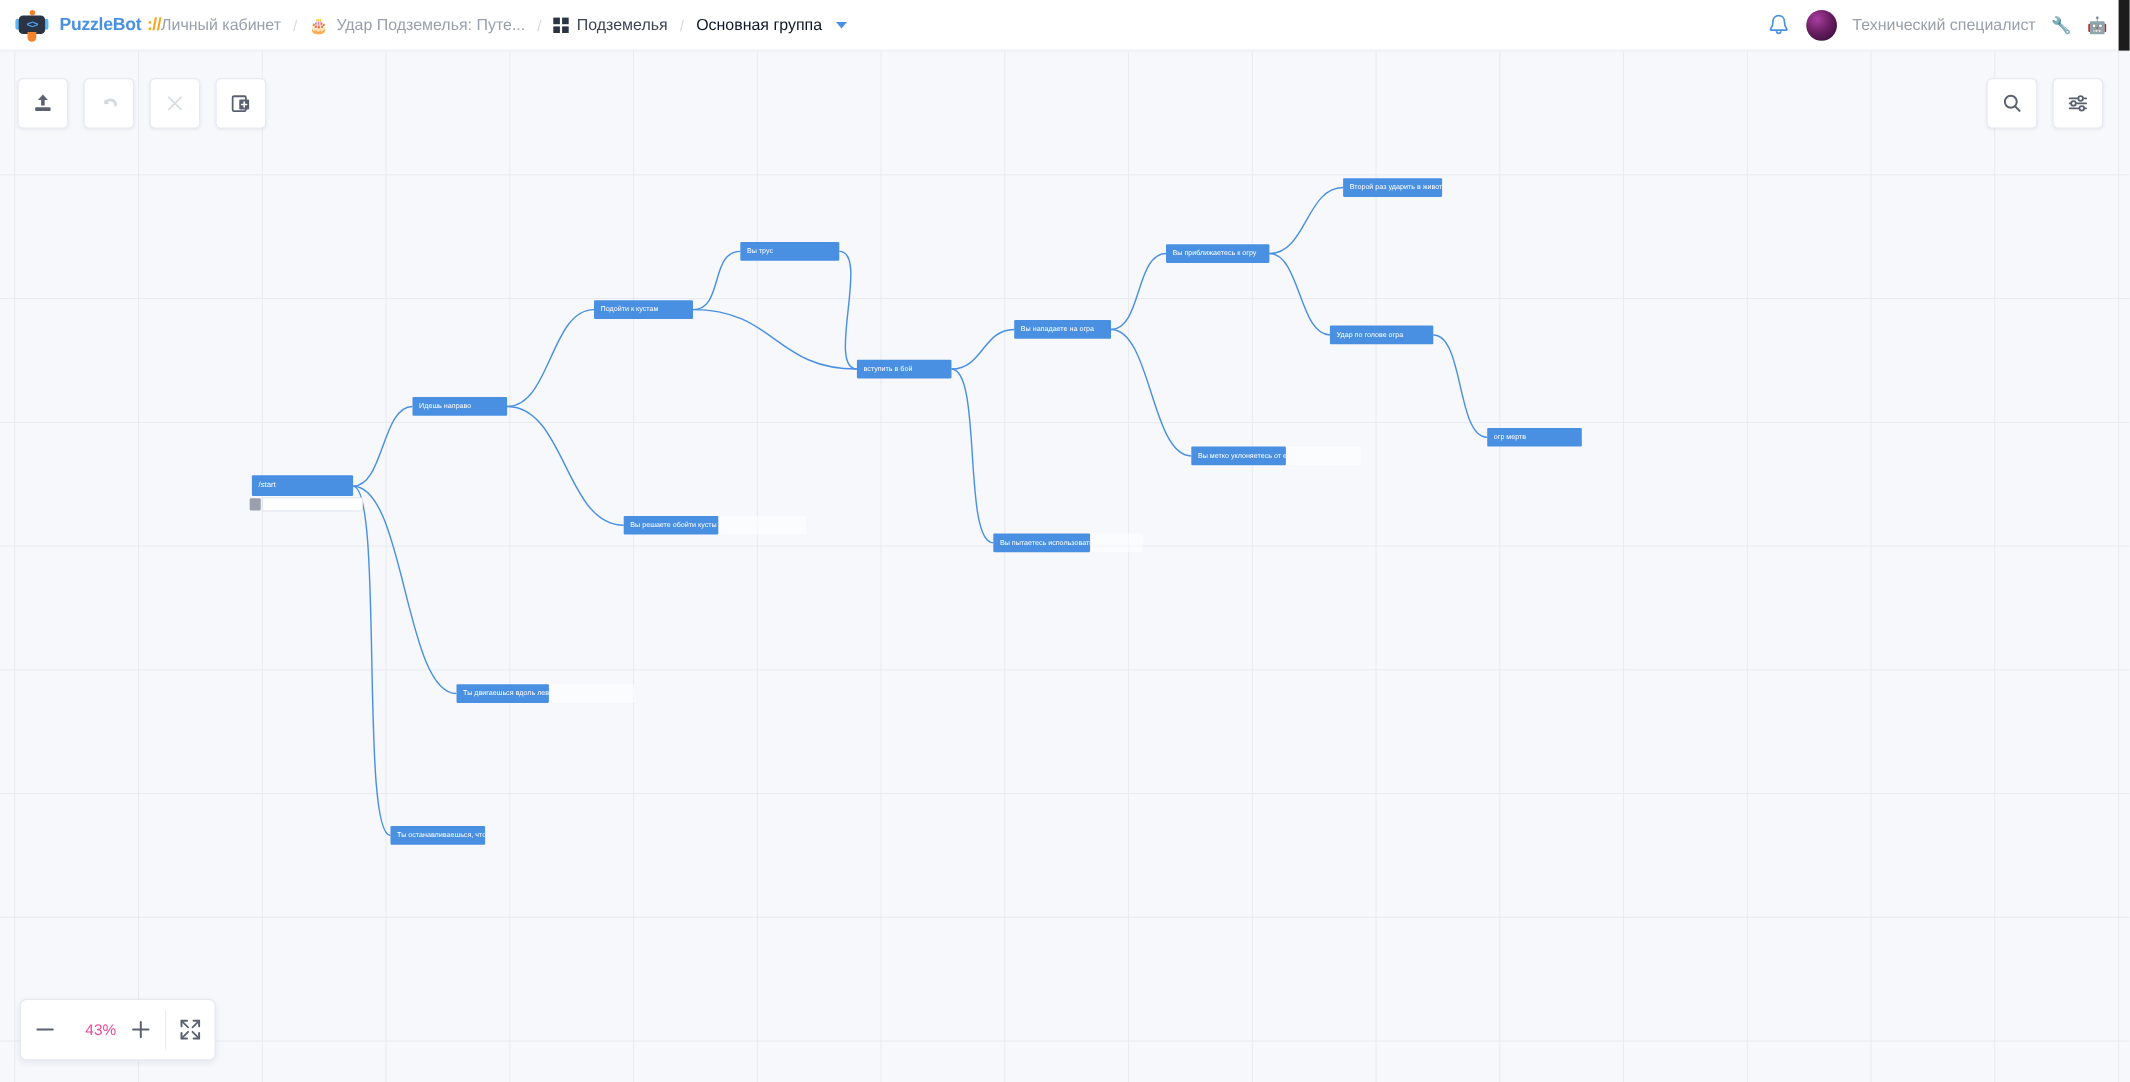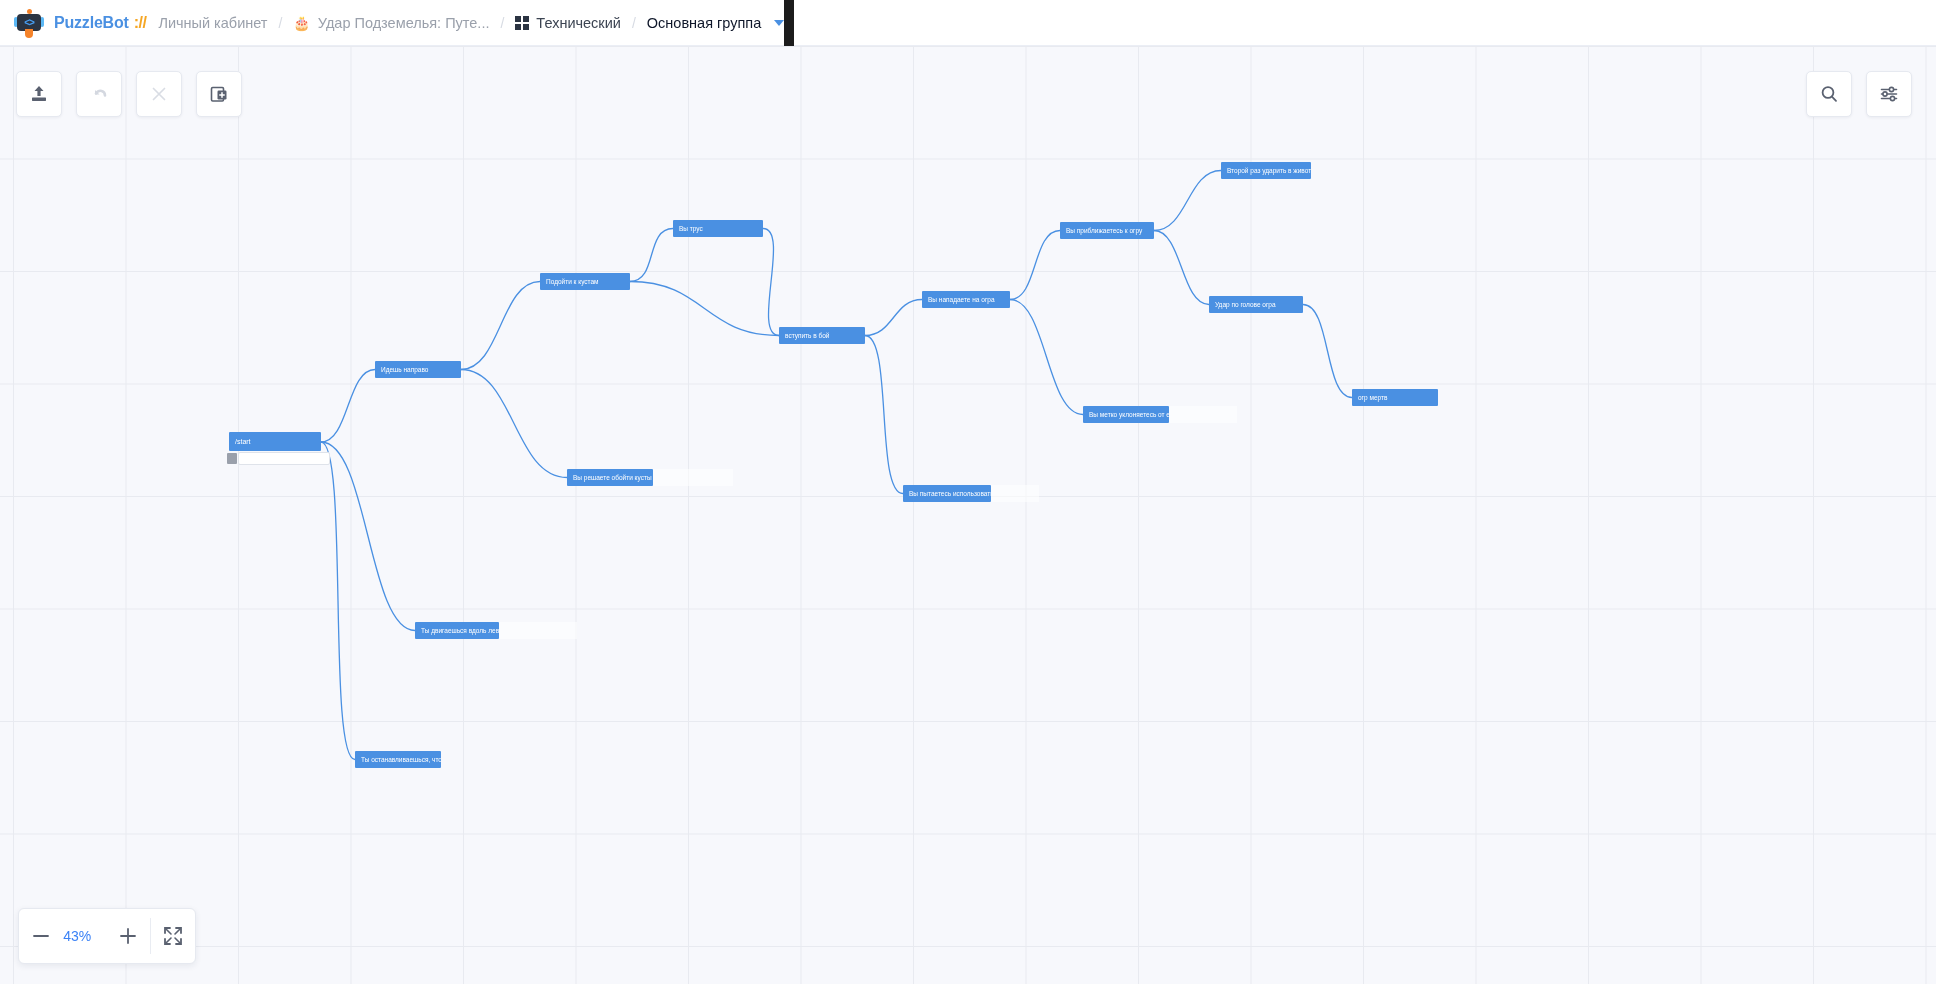--- a/index.html
+++ b/index.html
@@ -56,21 +56,21 @@
   }
 
   .bc-sep { color: #d7dbe3; font-size: 14px; margin: 0 11px; }
   .bc-item {
     font-size: 14.5px; color: #9aa0ab;
     display: flex; align-items: center; gap: 7px;
     white-space: nowrap;
   }
   .bc-item.dark { color: #3c4452; }
   .bc-item.accent { color: #0f172a; }
-  #bc-row { display: flex; align-items: flex-end; margin-left: 12px; }
+  #bc-row { display: flex; align-items: flex-end; }
   .bc-emoji { font-size: 14px; }
   #grid-icon {
     display: inline-grid; grid-template-columns: 6px 6px; grid-template-rows: 6px 6px;
     gap: 2px;
   }
   #grid-icon i { background: #2b3442; display: block; }
   #caret-down {
     width: 0; height: 0; margin-left: 6px;
     border-left: 5px solid transparent; border-right: 5px solid transparent;
     border-top: 6px solid #4a90e2;
@@ -162,21 +162,21 @@
     border: 1px solid #e6e9f0;
     border-radius: 6px;
     box-shadow: 0 2px 6px rgba(30,40,70,0.08);
     display: flex; align-items: center; z-index: 20;
   }
   .zbtn {
     width: 48px; height: 56px;
     display: flex; align-items: center; justify-content: center;
   }
   #zoom-level {
-    font-size: 14px; color: #3b82f6; width: 46px; text-align: left;
+    font-size: 14px; color: #ec4899; width: 46px; text-align: right;
   }
   #zoom-divider { width: 1px; height: 36px; background: #e9ecf2; }
 </style>
 </head>
 <body>
 
 <div id="app-header">
 
   <div id="brand-block">
     <span id="logo-mark">
@@ -205,32 +205,44 @@
 
     <span class="bc-sep">/</span>
 
     <span class="bc-item dark">
       <span id="grid-icon">
           <i></i>
           <i></i>
           <i></i>
           <i></i>
         </span>
-      <span>Технический</span>
+      <span>Подземелья</span>
     </span>
 
     <span class="bc-sep">/</span>
 
     <span class="bc-item accent">
       <span>Основная группа</span>
       <span id="caret-down"></span>
     </span>
 
   </div>
 
+  <div id="header-right">
+    <span id="bell-icon">
+      <svg width="22" height="24" viewBox="0 0 22 24">
+        <path d="M11 3.2c-3.1 0-5.2 2.3-5.2 5.3 0 4.6-1.5 6-2.2 6.9-.3.4 0 1 .5 1h13.8c.5 0 .8-.6.5-1-.7-.9-2.2-2.3-2.2-6.9 0-3-2.1-5.3-5.2-5.3z" fill="none" stroke="#4a90e2" stroke-width="1.5"></path>
+        <path d="M8.8 17.3c.3 1.3 1.2 2.1 2.2 2.1s1.9-.8 2.2-2.1" fill="none" stroke="#4a90e2" stroke-width="1.5"></path>
+      </svg>
+    </span>
+    <span id="avatar"></span>
+    <span id="username">Технический специалист</span>
+    <span class="user-emoji">🔧</span>
+    <span class="user-emoji">🤖</span>
+  </div>
 
   <div id="header-edge"></div>
 </div>
 
 <div id="canvas">
   <svg id="edge-layer" width="1936" height="938">
       <path d="M 321 396 C 349 396, 347 323.5, 375 323.5" fill="none" stroke="#4a90e2" stroke-width="1.3"></path>
       <path d="M 321 396 C 368 396, 368 584.5, 415 584.5" fill="none" stroke="#4a90e2" stroke-width="1.3"></path>
       <path d="M 321 396 C 349 396, 327 713.5, 355 713.5" fill="none" stroke="#4a90e2" stroke-width="1.3"></path>
       <path d="M 461 323.5 C 500.5 323.5, 500.5 235.5, 540 235.5" fill="none" stroke="#4a90e2" stroke-width="1.3"></path>

